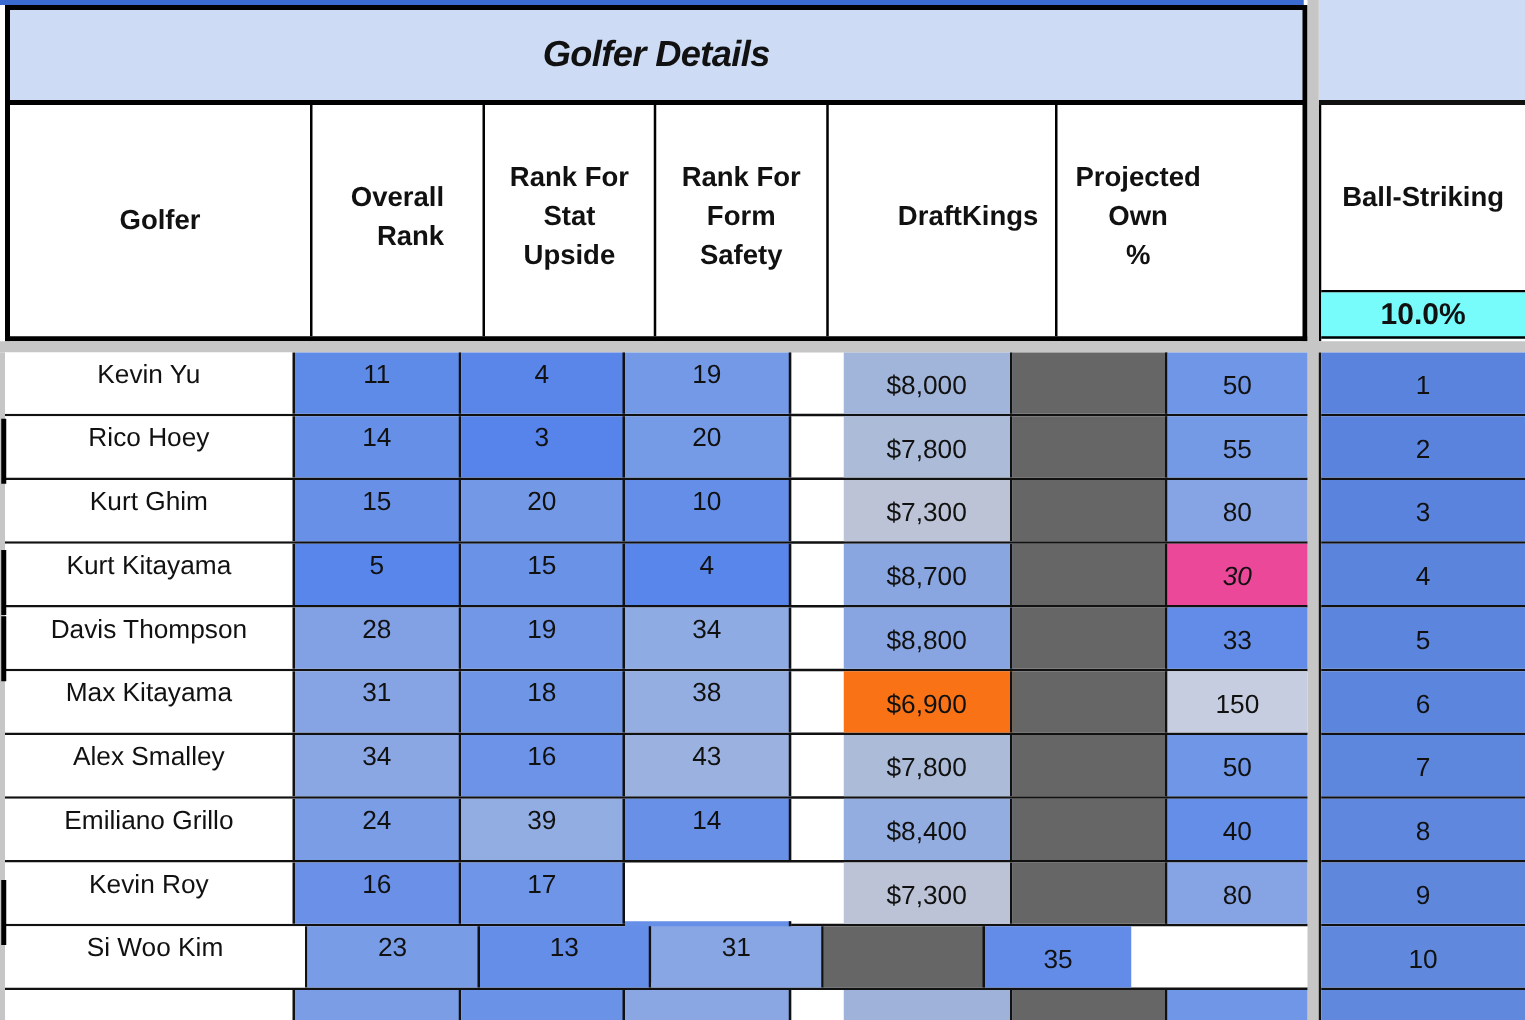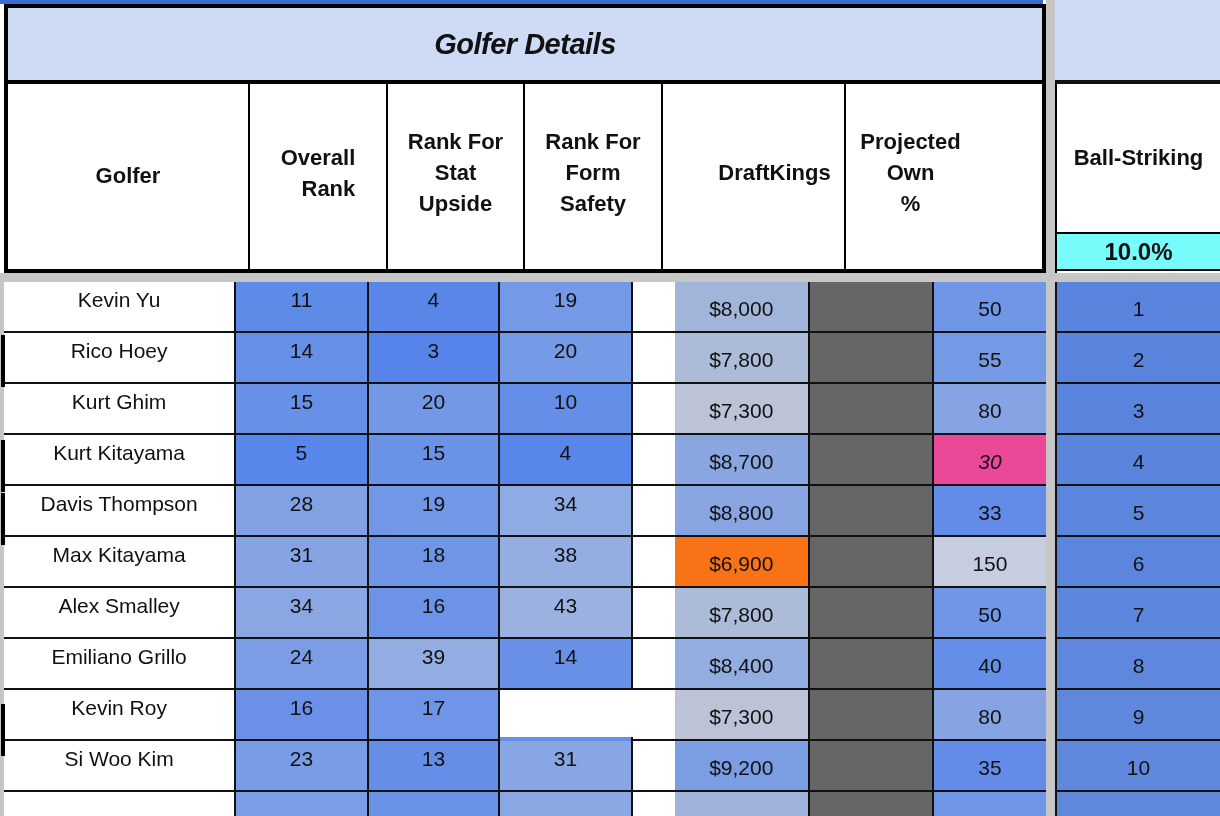--- a/index.html
+++ b/index.html
@@ -161,21 +161,20 @@
       <div class="cell c-form top" style="background: rgb(102, 143, 232); margin-top: 47px;">12</div>
       <div class="cell c-dk mid" style="background: rgb(188, 195, 214);">$7,300</div>
       <div class="cell c-own top own"></div>
       <div class="cell c-odds mid" style="background: rgb(134, 164, 227);">80</div>
     </div>
     <div class="row">
       <div class="cell c-golfer top golfer">Si Woo Kim</div>
       <div class="cell c-overall top" style="background: rgb(120, 156, 229);">23</div>
       <div class="cell c-stat top" style="background: rgb(101, 142, 232);">13</div>
       <div class="cell c-form top" style="background: rgb(136, 166, 227);">31</div>
-      <div class="cell c-dk mid" style="background: rgb(123, 157, 227);">$9,200</div>
       <div class="cell c-own top own"></div>
       <div class="cell c-odds mid" style="background: rgb(99, 140, 232);">35</div>
     </div>
     <div class="row">
       <div class="cell c-golfer" style="background: rgb(255, 255, 255);"></div>
       <div class="cell c-overall" style="background: rgb(122, 157, 229);"></div>
       <div class="cell c-stat" style="background: rgb(106, 146, 231);"></div>
       <div class="cell c-form" style="background: rgb(138, 167, 227);"></div>
       <div class="cell c-dk" style="background: rgb(159, 179, 218);"></div>
       <div class="cell c-own" style="background: rgb(102, 102, 102);"></div>

